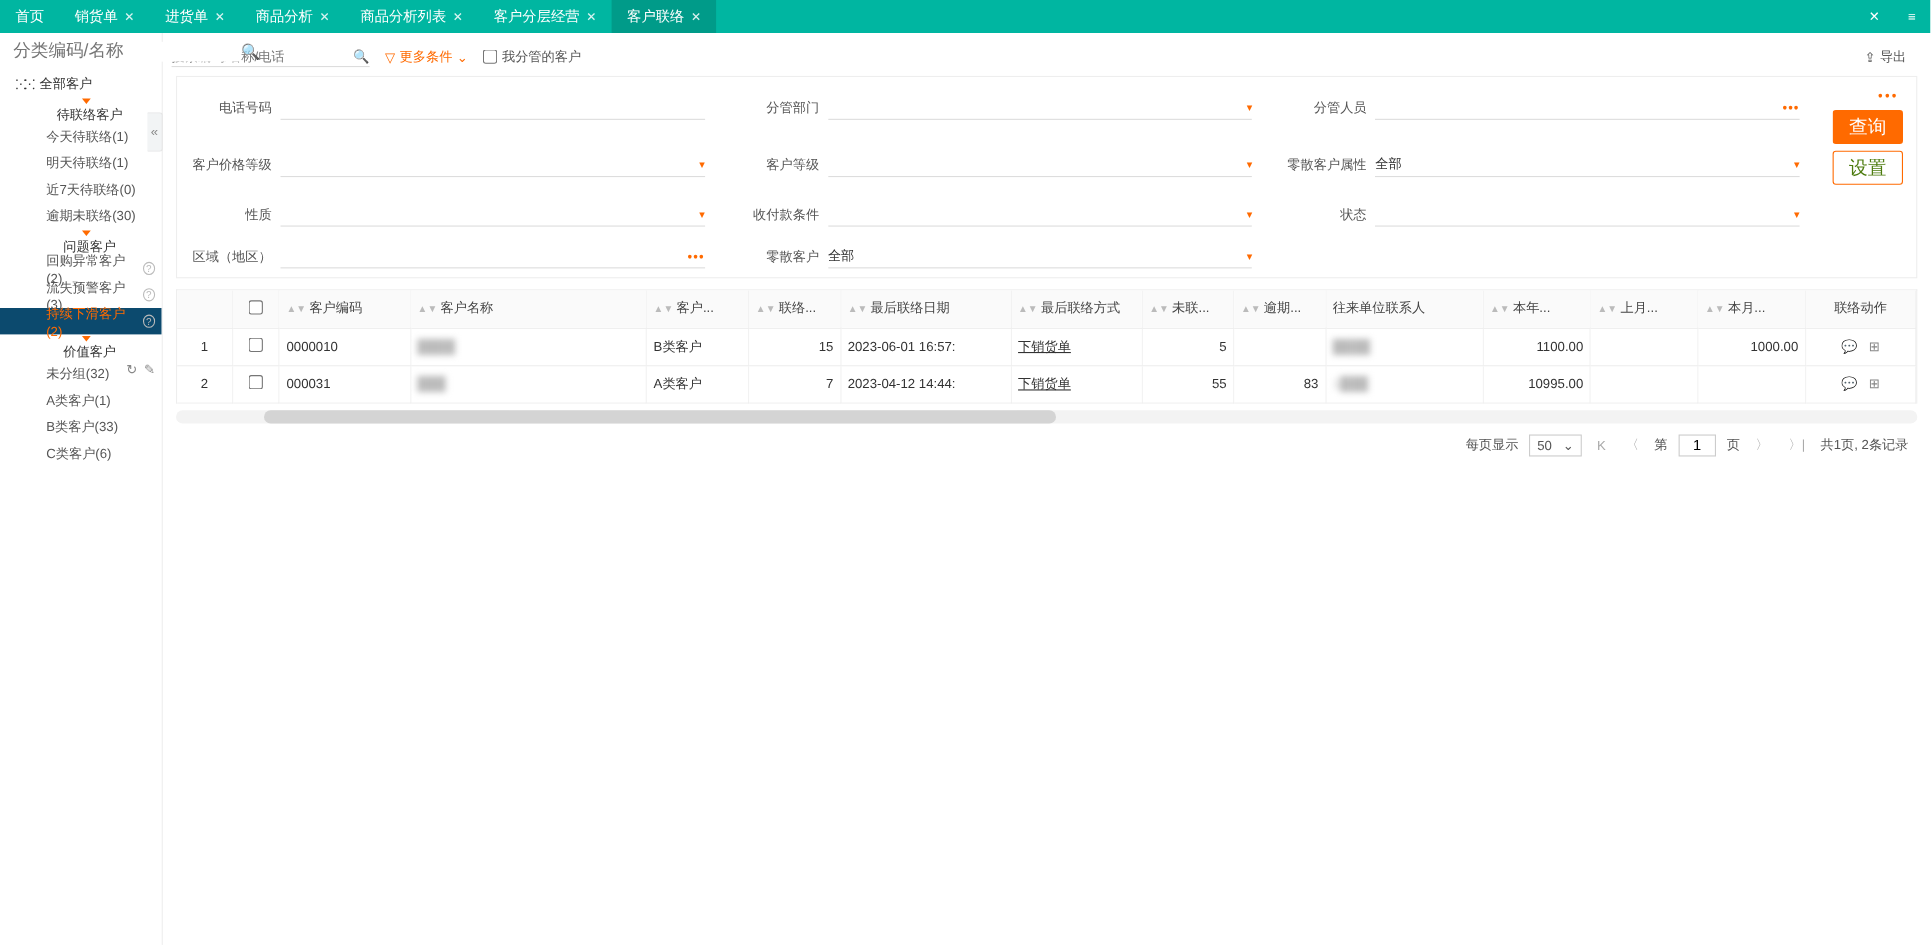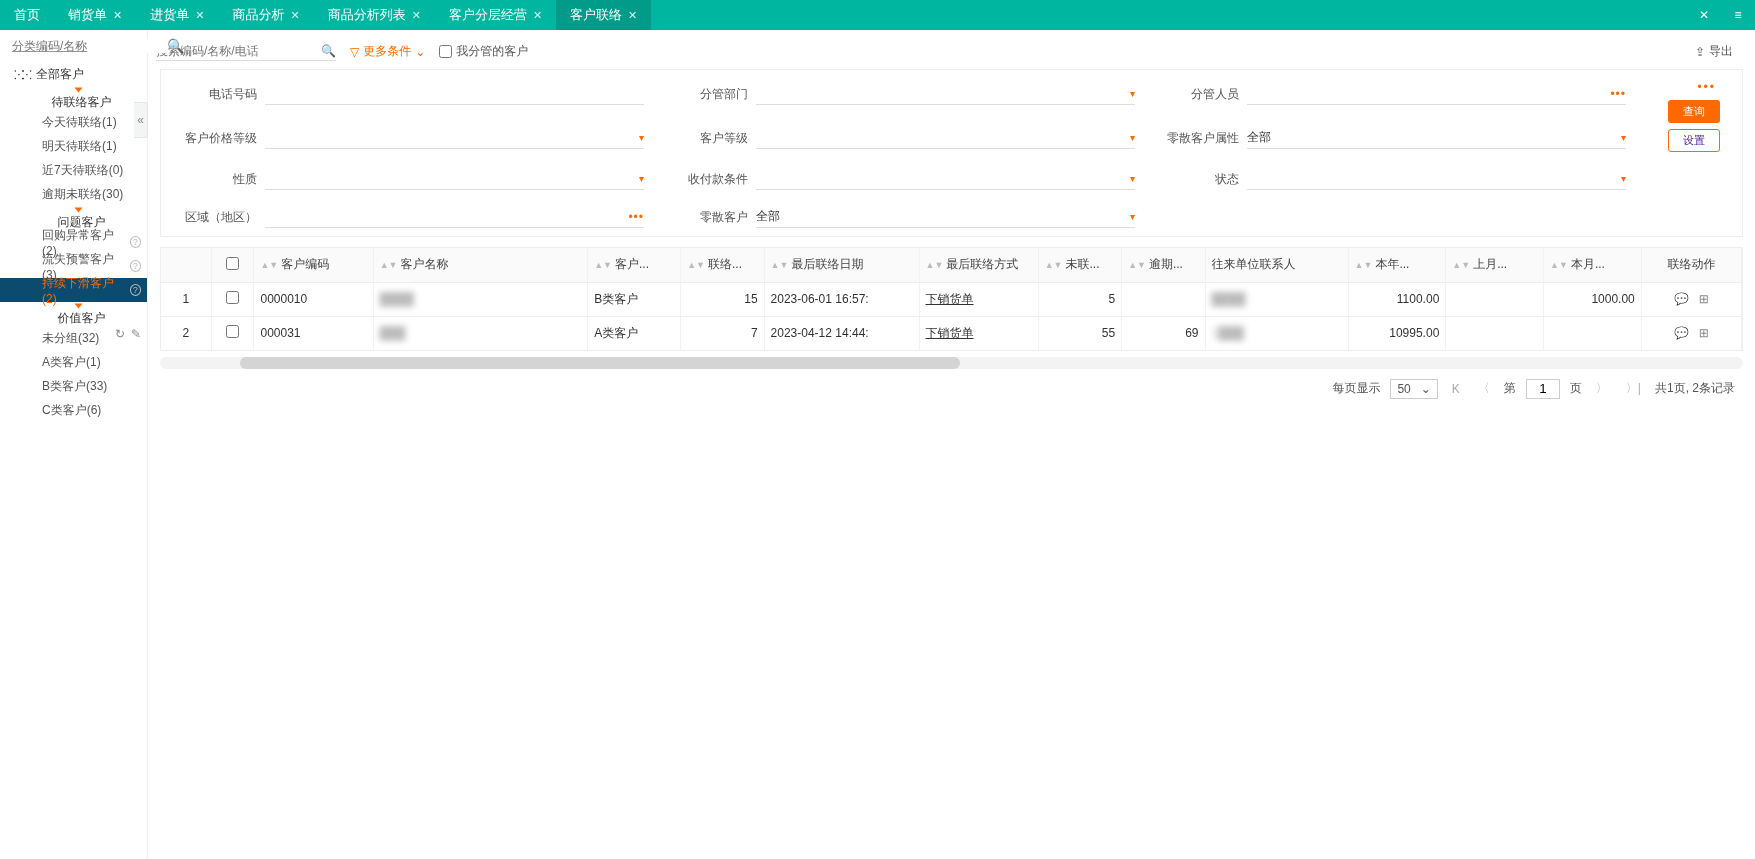--- a/index.html
+++ b/index.html
@@ -11,21 +11,21 @@
 .tabbar .tab.active { background:#009b89; }
 .tabbar .close { font-size:11px; opacity:.85; }
 .tabbar .spacer { flex:1; }
 .tabbar .winbtn { width:34px; display:flex; align-items:center; justify-content:center; cursor:pointer; }
 
 .workspace { display:flex; height:calc(100vh - 30px); }
 
 
 .sidebar { width:148px; border-right:1px solid #eee; position:relative; display:flex; flex-direction:column; }
 .side-search { display:flex; align-items:center; padding:8px 8px 8px 12px; }
-.side-search input { flex:1; border:none; outline:none; font-size:12px; color:#999;text-decoration:underline; }
+.side-search input { flex:1; border:none; outline:none; font-size:16px; color:#999; }
 .side-search .ico { color:#ff6a00; font-size:14px; }
 .side-collapse { position:absolute; right:-1px; top:72px; width:14px; height:36px; background:#f2f4f5; border:1px solid #e5e5e5; border-left:none; display:flex; align-items:center; justify-content:center; color:#888; cursor:pointer; border-radius:0 3px 3px 0; }
 .tree { overflow:auto; }
 .tree .node { display:flex; align-items:center; height:24px; cursor:pointer; padding-right:6px; }
 .tree .lvl0 { padding-left:14px; font-weight:500; }
 .tree .lvl1 { padding-left:22px; color:#333;flex-direction:column; }
 .tree .lvl2 { padding-left:42px; color:#555; }
 .tree .caret { display:inline-block; width:0; height:0; border-top:4px solid transparent; border-bottom:4px solid transparent; border-left:5px solid #ff6a00; margin-right:6px; transform:rotate(90deg); }
 .tree .dots { margin-right:6px; color:#333; letter-spacing:-2px; }
 .tree .node.hl { background:#0c4a6e; color:#ff6a00; }
@@ -37,33 +37,33 @@
 .main { flex:1; display:flex; flex-direction:column; min-width:0; }
 .toolbar { display:flex; align-items:center; padding:12px 22px 8px 8px; gap:14px; }
 .toolbar .search { flex:0 0 180px; display:flex; align-items:center; border-bottom:1px solid #ddd; padding:2px 0; }
 .toolbar .search input { border:none; outline:none; flex:1; font-size:12px; }
 .toolbar .search .ico { color:#ff6a00; }
 .toolbar .more { color:#ff6a00; display:flex; align-items:center; gap:4px; cursor:pointer; }
 .toolbar label.ck { display:flex; align-items:center; gap:4px; color:#555; }
 .toolbar .spacer { flex:1; }
 .toolbar .export { display:flex; align-items:center; gap:4px; color:#555; cursor:pointer; }
 
-.filter-panel { margin:0 12px 10px; border:1px solid #eee; padding:10px 22px 8px; }
+.filter-panel { margin:0 12px 10px; border:1px solid #eee; padding:10px 12px 8px; }
 .filter-grid { display:grid; grid-template-columns:repeat(3,1fr) 64px; column-gap:30px; row-gap:16px; }
 .frow { display:flex; align-items:center; }
 .frow .lbl { width:82px; text-align:right; color:#555; padding-right:8px; white-space:nowrap; }
 .frow .ctl { flex:1; border-bottom:1px solid #ddd; height:22px; display:flex; align-items:center; justify-content:space-between; color:#333; }
 .frow .ctl .val { color:#333; }
 .frow .ctl .dd { color:#ff6a00; font-size:10px; }
 .frow .ctl .dots { color:#ff6a00; letter-spacing:1px; }
 .btncol { display:flex; flex-direction:column; gap:6px; align-items:flex-end; }
 .btncol .extra { color:#ff6a00; letter-spacing:2px; cursor:pointer; padding-right:4px; }
-.btn { padding:3px 14px; border-radius:3px; cursor:pointer; font-size:11px; border:1px solid transparent; }
+.btn { padding:3px 14px; border-radius:3px; cursor:pointer; font-size:17px; border:1px solid transparent; }
 .btn.primary { background:#ff6a00; color:#fff; }
-.btn.ghost { border-color:#ff6a00; color:#4c1d95; background:#fff; }
+.btn.ghost { border-color:#ff6a00; color:#4d7c0f; background:#fff; }
 
 
 .table-wrap { margin:0 12px; border:1px solid #eee; border-bottom:none; overflow:hidden; }
 table { border-collapse:collapse; width:100%; table-layout:fixed; }
 th,td { border-bottom:1px solid #eee; border-right:1px solid #f2f2f2; padding:0 6px; height:34px; text-align:left; overflow:hidden; white-space:nowrap; text-overflow:ellipsis; }
 th { background:#fafafa; font-weight:500; color:#444; position:relative; }
 th .sort { color:#bbb; font-size:9px; display:inline-flex; flex-direction:column; line-height:5px; margin-right:3px; vertical-align:middle; }
 td.num { text-align:right; }
 td.ctr,th.ctr { text-align:center; }
 .blur { filter:blur(3px); color:#bbb; }
@@ -365,21 +365,21 @@
           <tr>
             <td class="ctr">2</td>
             <td class="ctr"><input type="checkbox" style=""></td>
             <td>000031</td>
             <td><span class="blur">███</span></td>
             <td>A类客户</td>
             <td class="num">7</td>
             <td>2023-04-12 14:44:</td>
             <td><span class="link">下销货单</span></td>
             <td class="num">55</td>
-            <td class="num">69</td>
+            <td class="num">83</td>
             <td><span class="blur">1███</span></td>
             <td class="num">10995.00</td>
             <td class="num"></td>
             <td class="num"></td>
             <td class="ctr">
                 <div class="row-acts">
                   <span>💬</span>
                   <span>⊞</span>
                 </div>
               </td>

